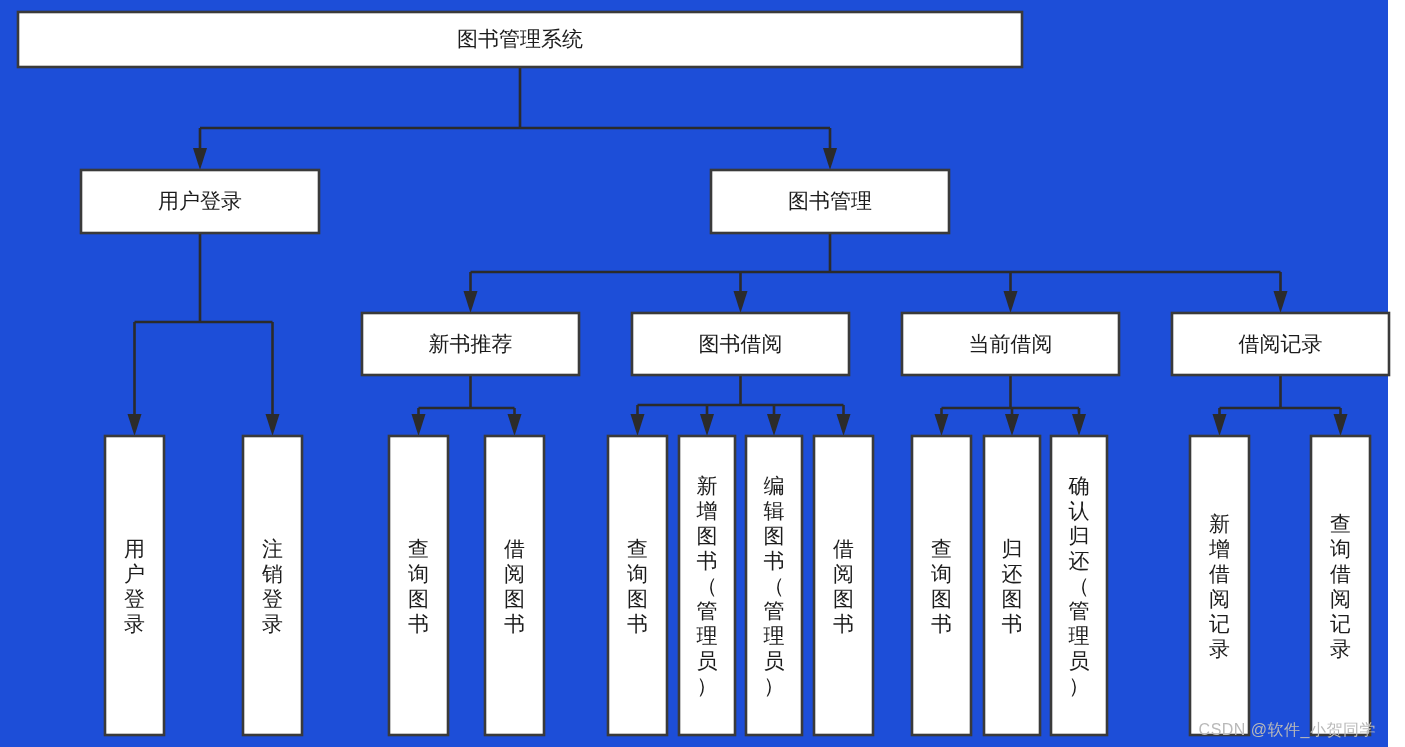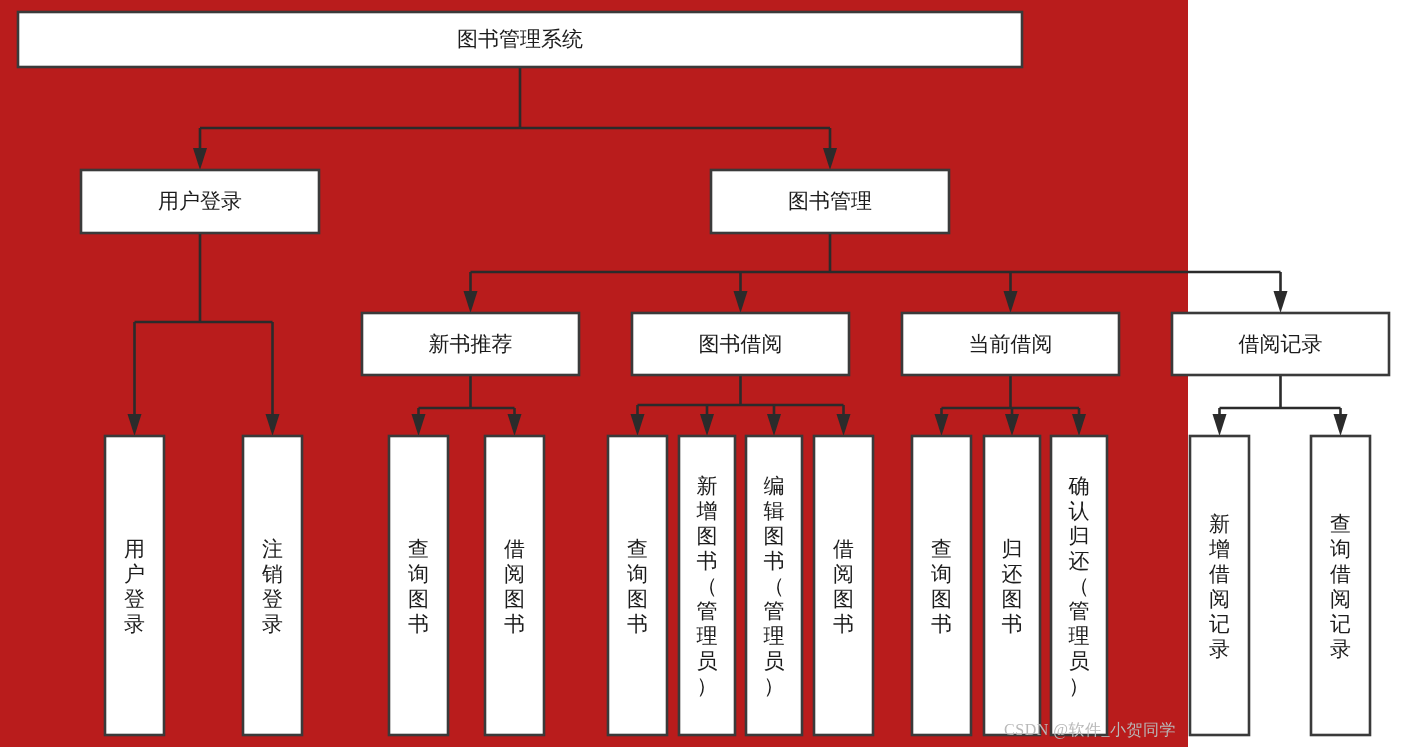--- a/index.html
+++ b/index.html
@@ -8,23 +8,23 @@
     background: #ffffff;
   }
   body {
     width: 1405px;
     height: 747px;
     font-family: "Liberation Sans", sans-serif;
     overflow: hidden;
   }
   #diagram-root {
     position: relative;
-    width: 1188px;
+    width: 1388px;
     height: 747px;
-    background: #b91c1c;
+    background: #1d4ed8;
   }
   svg#tree-svg {
     position: absolute;
     top: 0;
     left: 0;
     width: 1405px;
     height: 747px;
     display: block;
   }
   .node-box {
@@ -52,21 +52,21 @@
   .node-label-v {
     font-family: "Liberation Sans", sans-serif;
     font-size: 21px;
     fill: #1c1c1c;
     text-anchor: middle;
   }
   .watermark {
     position: absolute;
     right: 12px;
     bottom: 6px;
-    font-family: Liberation Serif, serif;
+    font-family: Liberation Sans, sans-serif;
     font-size: 16px;
     color: #b9b9b9;
     white-space: nowrap;
     letter-spacing: 0.5px;
     pointer-events: none;
     margin-top: 24px;
   }
 </style>
 </head>
 <body>

